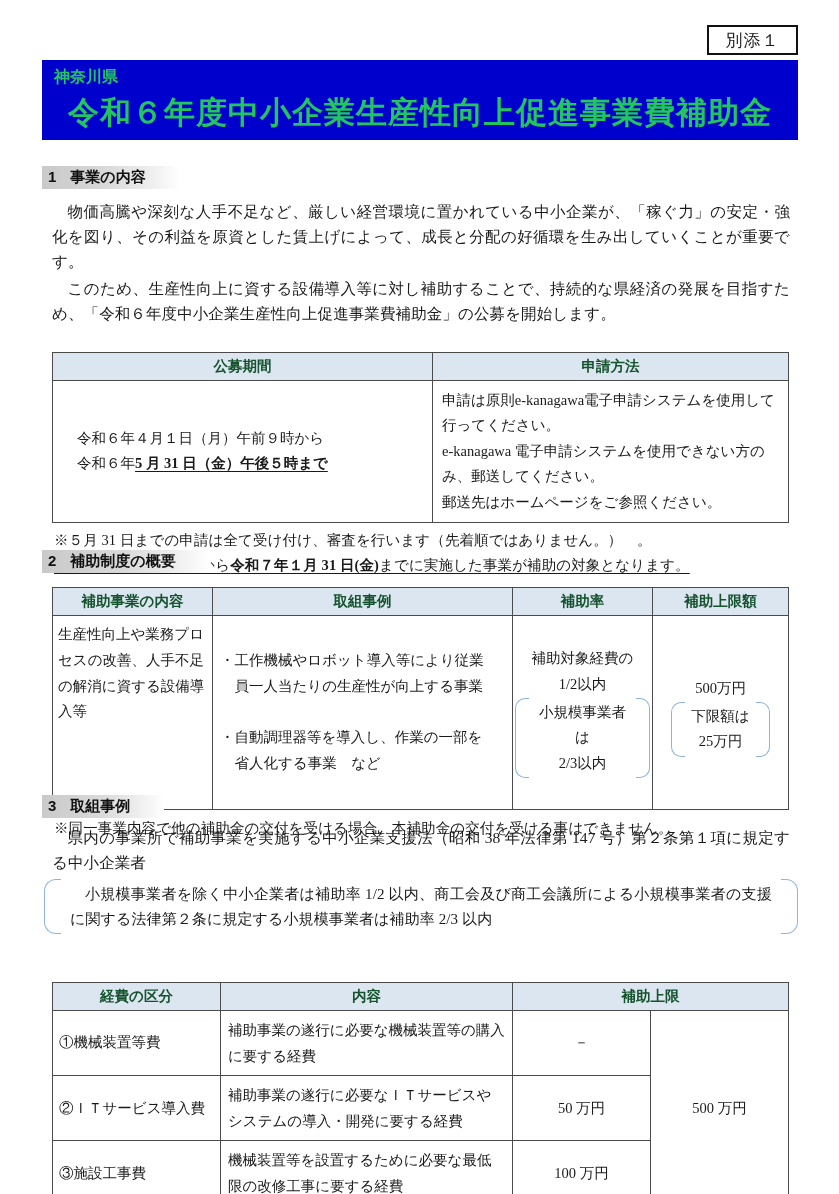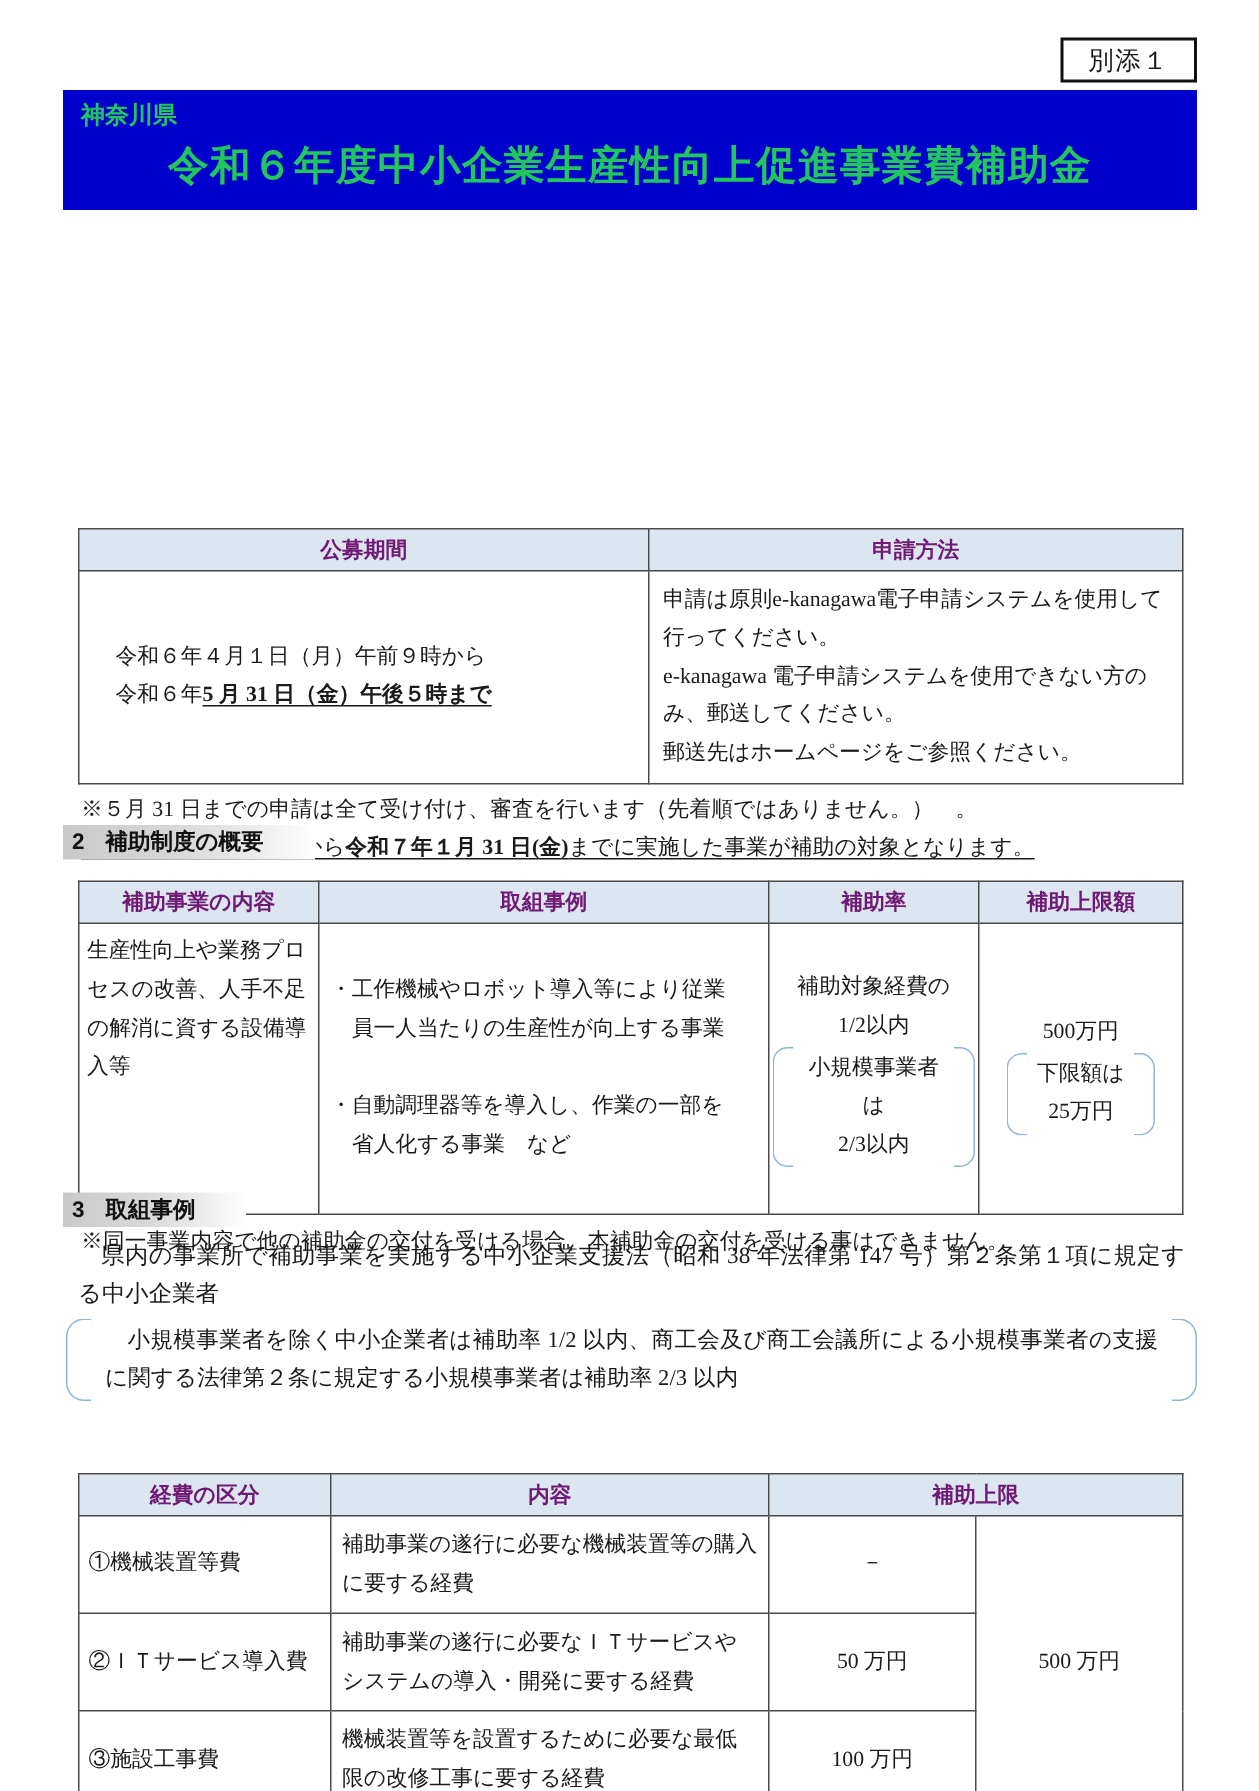--- a/index.html
+++ b/index.html
@@ -39,21 +39,21 @@
   }
   .banner-pref {
     position: absolute; top: 7px; left: 12px;
     font-size: 16px; font-weight: bold;
     font-family: "DejaVu Sans", "Liberation Sans", sans-serif;
     letter-spacing: 0px;
   }
   .banner-title {
     position: absolute; top: 32px; left: 0; width: 100%;
     text-align: center;
-    font-size: 27px; font-weight: bold;
+    font-size: 31px; font-weight: bold;
     font-family: "DejaVu Sans", "Liberation Sans", sans-serif;
     letter-spacing: 1px;
   }
 
   
   .sec-head {
     display: inline-block;
     background: linear-gradient(to right, #c9c9c9 0%, #d8d8d8 45%, #ebebeb 75%, #ffffff 100%);
     font-family: "DejaVu Sans", "Liberation Sans", sans-serif;
     font-weight: bold;
@@ -87,21 +87,21 @@
     table-layout: fixed;
   }
   table th {
     background: #dce6f1;
     border: 1px solid #4a4a4a;
     font-family: "DejaVu Sans", "Liberation Sans", sans-serif;
     font-weight: bold;
     font-size: 14.5px;
     padding: 4px 2px;
     text-align: center;
-    color: #701a75;
+    color: #14532d;
   }
   table td {
     border: 1px solid #4a4a4a;
     font-size: 14.5px;
     padding: 6px 7px;
     vertical-align: middle;
     line-height: 1.75;
   }
   td.ctr { text-align: center; }
 
@@ -146,20 +146,27 @@
 
   <div class="attach-box">
     <span>別添１</span>
   </div>
 
   <div class="banner">
     <div class="banner-pref">神奈川県</div>
     <div class="banner-title">令和６年度中小企業生産性向上促進事業費補助金</div>
   </div>
 
+  <div class="abs" style="top:166px; left:42px; width:756px;">
+    <div class="sec-head">
+      <span class="num">1</span><span>事業の内容</span>
+    </div>
+    <div class="body-text indent" style="margin-top:10px; padding:0 8px 0 10px;">物価高騰や深刻な人手不足など、厳しい経営環境に置かれている中小企業が、「稼ぐ力」の安定・強化を図り、その利益を原資とした賃上げによって、成長と分配の好循環を生み出していくことが重要です。</div>
+    <div class="body-text indent" style="margin-top:2px; padding:0 8px 0 10px;">このため、生産性向上に資する設備導入等に対し補助することで、持続的な県経済の発展を目指すため、「令和６年度中小企業生産性向上促進事業費補助金」の公募を開始します。</div>
+  </div>
 
   <div class="abs" style="top:352px; left:52px;">
     <table>
       <colgroup>
           <col style="width:380px">
           <col style="width:356px">
         </colgroup>
       <tbody>
           <tr>
         <th>公募期間</th>

